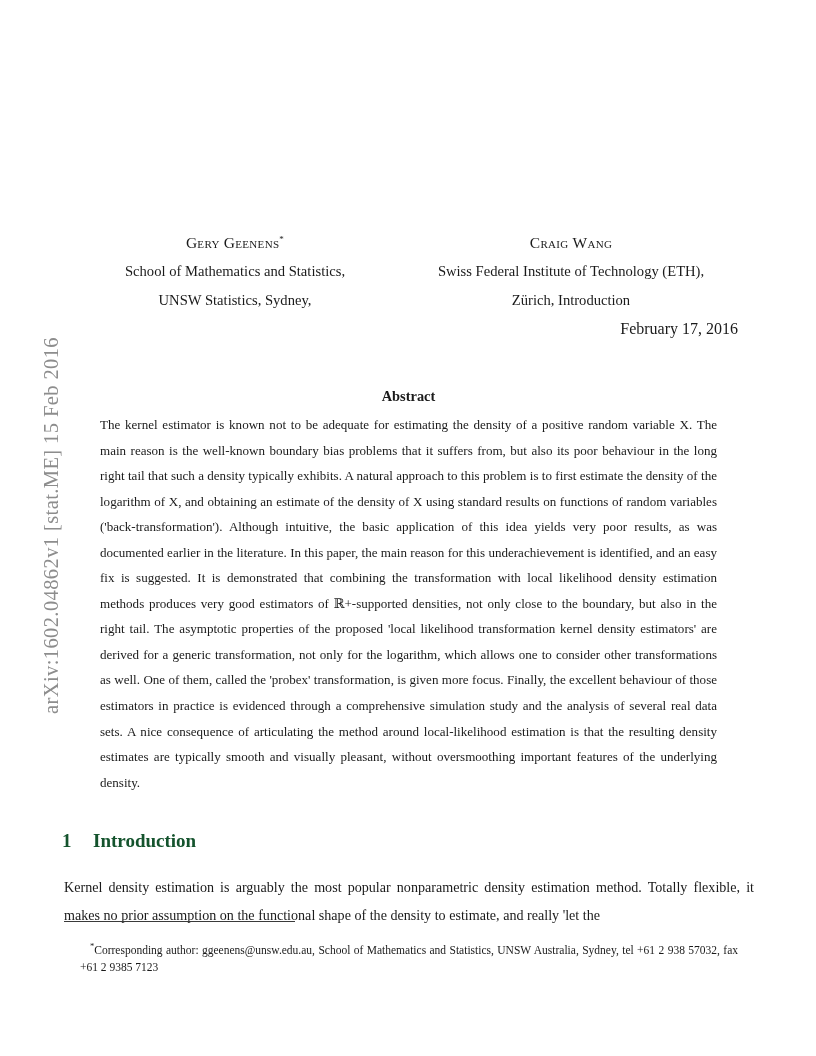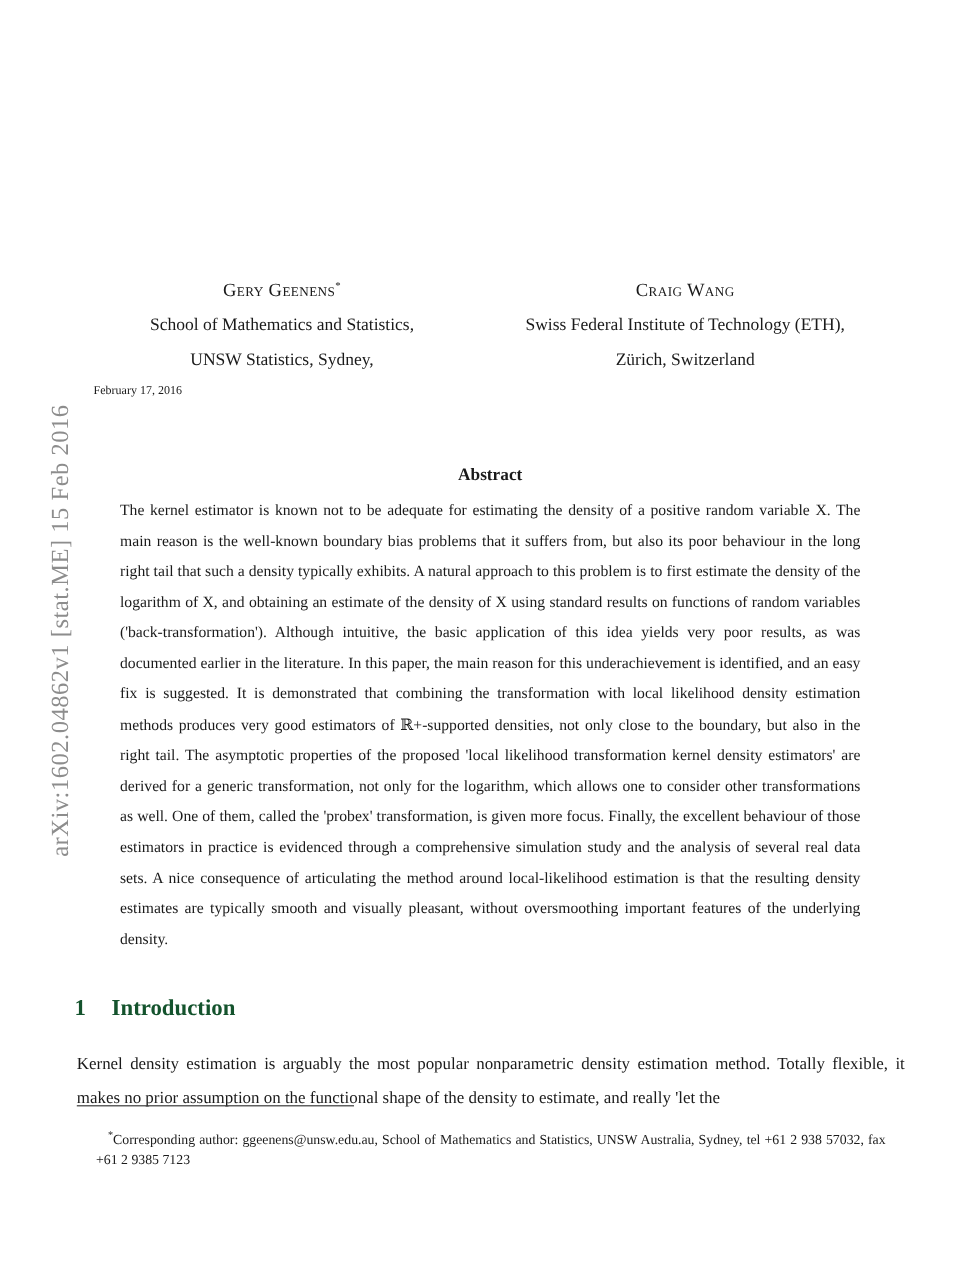--- a/index.html
+++ b/index.html
@@ -76,22 +76,22 @@
     vertical-align: super;
     line-height: 0;
   }
   .affil-line { display: block; }
 
   .pub-date {
     position: absolute;
     left: 78px;
     top: 320px;
     width: 660px;
-    text-align: left;
-    font-size: 10px;
+    text-align: right;
+    font-size: 16px;
   }
 
   
   .abstract-heading {
     position: absolute;
     left: 100px;
     top: 388px;
     width: 617px;
     text-align: center;
     font-weight: bold;
@@ -178,21 +178,21 @@
       </div>
       <span class="affil-line">School of Mathematics and Statistics,</span>
       <span class="affil-line">UNSW Statistics, Sydney,</span>
     </div>
 
     <div class="author-col">
       <div class="author-name">
         <span>Craig Wang</span><sup></sup>
       </div>
       <span class="affil-line">Swiss Federal Institute of Technology (ETH),</span>
-      <span class="affil-line">Zürich, Switzerland</span>
+      <span class="affil-line">Zürich, Introduction</span>
     </div>
 
   </div>
 
   <div class="pub-date">February 17, 2016</div>
 
   <div class="abstract-heading">Abstract</div>
   <div class="abstract-body">
     <p>The kernel estimator is known not to be adequate for estimating the density of a positive random variable X. The main reason is the well-known boundary bias problems that it suffers from, but also its poor behaviour in the long right tail that such a density typically exhibits. A natural approach to this problem is to first estimate the density of the logarithm of X, and obtaining an estimate of the density of X using standard results on functions of random variables ('back-transformation'). Although intuitive, the basic application of this idea yields very poor results, as was documented earlier in the literature. In this paper, the main reason for this underachievement is identified, and an easy fix is suggested. It is demonstrated that combining the transformation with local likelihood density estimation methods produces very good estimators of ℝ+-supported densities, not only close to the boundary, but also in the right tail. The asymptotic properties of the proposed 'local likelihood transformation kernel density estimators' are derived for a generic transformation, not only for the logarithm, which allows one to consider other transformations as well. One of them, called the 'probex' transformation, is given more focus. Finally, the excellent behaviour of those estimators in practice is evidenced through a comprehensive simulation study and the analysis of several real data sets. A nice consequence of articulating the method around local-likelihood estimation is that the resulting density estimates are typically smooth and visually pleasant, without oversmoothing important features of the underlying density.</p>
   </div>

